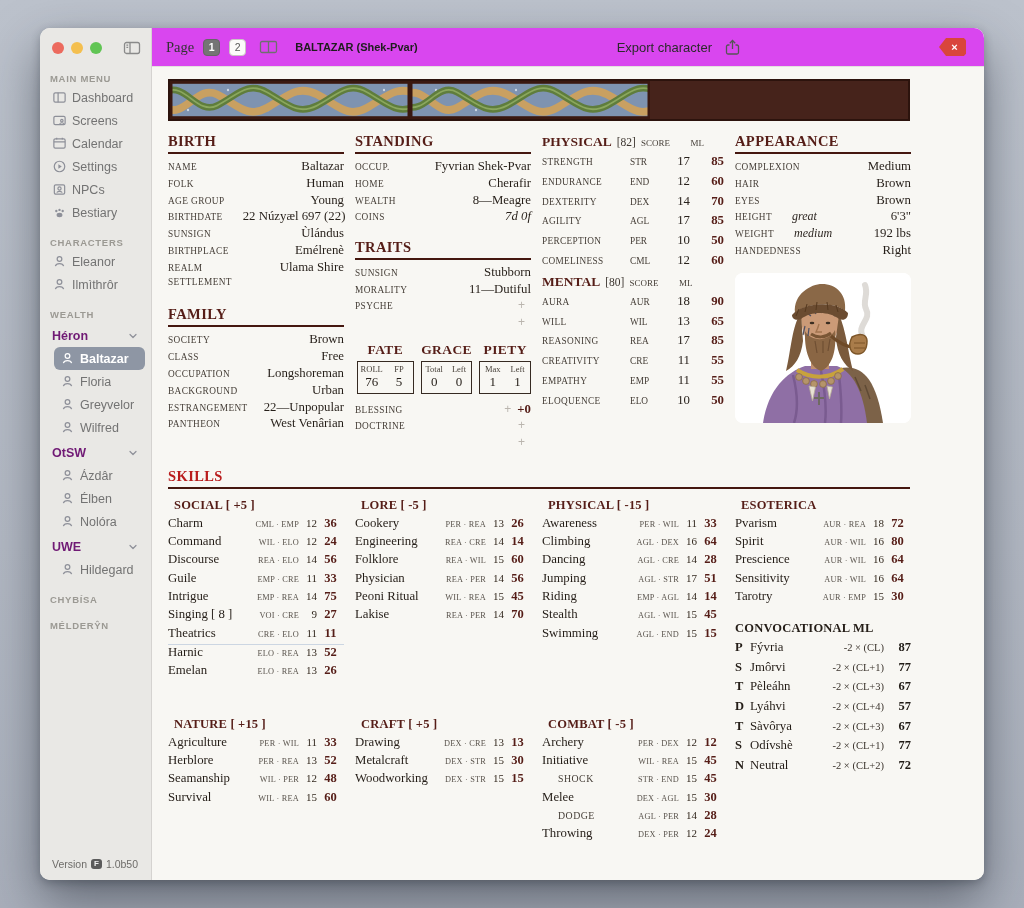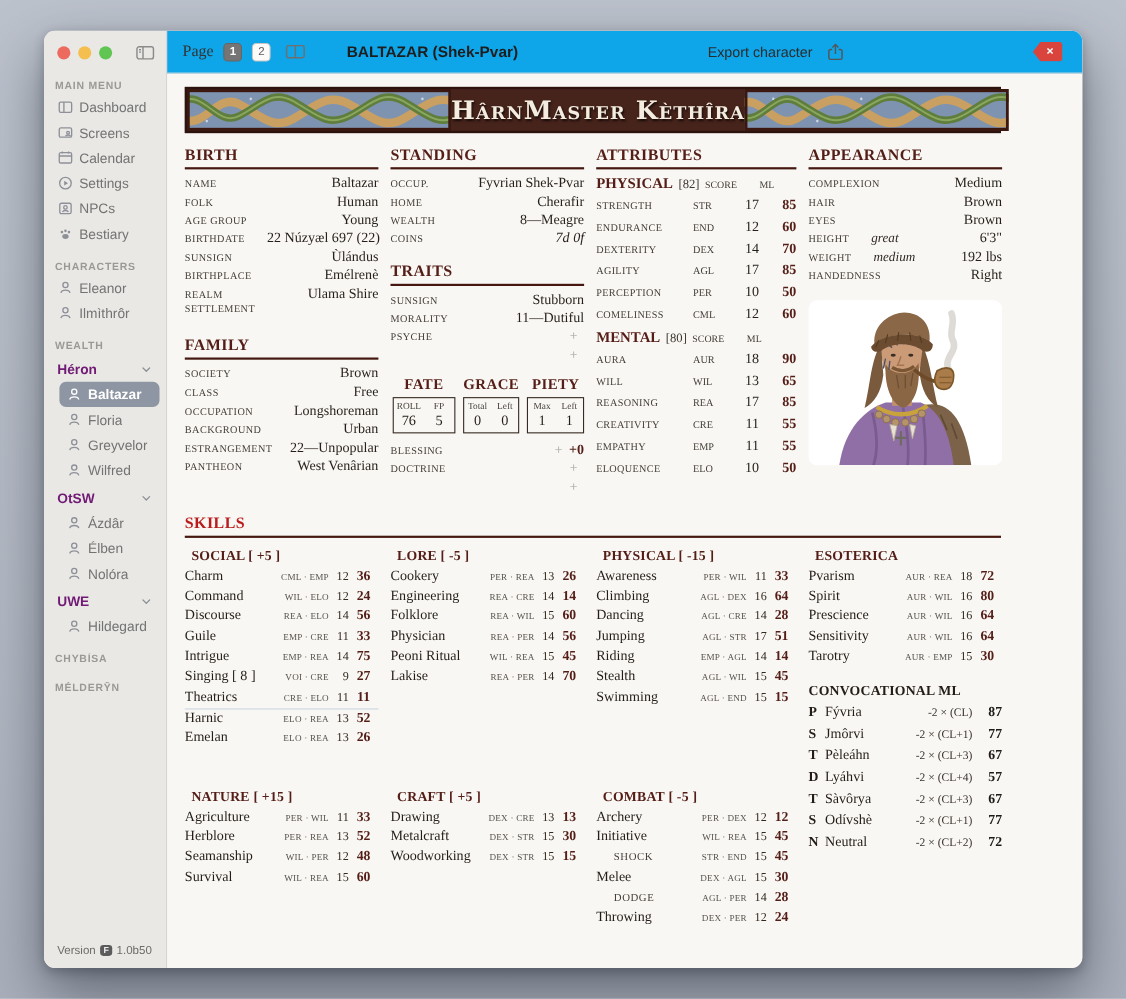--- a/index.html
+++ b/index.html
@@ -37,29 +37,29 @@
   .sb-row[data-type="group"] .sb-chev{display:block;}
   .sb-row[data-indent="2"]{margin-left:8px;}
   .sb-row[data-variant~="selected"]{background:#8e96a4;color:#fff;font-weight:600;}
   .sb-row[data-variant~="selected"] .sb-ic{color:#fff;}
   .version{padding:4px 12px 0;font-size:10.5px;color:#6e6c69;display:flex;align-items:center;gap:4px;}
   .version .badge{background:#5b5b5b;color:#efefef;border-radius:3px;font-size:8px;font-weight:bold;
     padding:1px 3px;line-height:1.1;}
   
   .main{flex:1;display:flex;flex-direction:column;min-width:0;background:#f8f7f3;}
   .toolbar{height:38px;flex:none;display:flex;align-items:center;gap:9px;padding:0 16px 0 14px;
-    background:#0ea5e9;border-bottom:1px solid #e3e1de;}
+    background:#d946ef;border-bottom:1px solid #e3e1de;}
   .page-label{font-family:"Liberation Serif",serif;font-size:14.5px;color:#333;}
   .page-chip{width:17px;height:17px;border-radius:4px;display:flex;align-items:center;
     justify-content:center;font-size:10.5px;box-sizing:border-box;}
   .page-chip.sel{background:#757575;border:1px solid #666;color:#fff;font-weight:bold;}
   .page-chip.un{background:#fcfbfa;border:1px solid #c8c6c2;color:#5a5a5a;}
   .tb-book{width:19px;height:16px;color:#6f6f6f;margin-left:4px;}
   .tb-book svg{width:19px;height:16px;display:block;}
-  .tb-title{font-weight:bold;font-size:14px;color:#1d1d1d;margin-left:28px;white-space:nowrap;}
+  .tb-title{font-weight:bold;font-size:11px;color:#1d1d1d;margin-left:8px;white-space:nowrap;}
   .export{margin-left:auto;display:flex;align-items:center;gap:13px;font-size:13px;color:#2b2b2b;}
   .tb-share{width:15px;height:17px;color:#555;}
   .tb-share svg{width:15px;height:17px;display:block;}
   .close-tag{margin-left:auto;margin-right:2px;width:27px;height:18px;background:#d9453c;
     clip-path:polygon(26% 0,92% 0,100% 12%,100% 88%,92% 100%,26% 100%,0 50%);
     display:flex;align-items:center;justify-content:center;color:#fff;font-size:11px;font-weight:bold;}
   .close-tag span{margin-left:4px;line-height:1;}
   
   .sheet{flex:1;padding:12px 0 0 16px;overflow:hidden;}
   .sheet-inner{width:742px;}
@@ -495,21 +495,20 @@
                   <circle cx="138" cy="8" r="1.1"></circle>
                   <circle cx="178" cy="26" r="1.1"></circle>
                   <circle cx="214" cy="8" r="1.1"></circle>
                 </g>
               <path d="M-5 24 C15 34 27 3 47 12 S77 34 97 24 S127 3 147 12 S177 34 197 24 S227 3 247 12" stroke="#c9a061" stroke-width="7" fill="none"></path>
               <path d="M-5 10 C15 0 27 31 47 22 S77 0 97 10 S127 31 147 22 S177 0 197 10 S227 31 247 22" stroke="#5f7d3c" stroke-width="6" fill="none"></path>
               <path d="M-5 10 C15 0 27 31 47 22 S77 0 97 10 S127 31 147 22 S177 0 197 10 S227 31 247 22" stroke="#8aa75e" stroke-width="1.6" fill="none"></path>
               <rect x="1" y="1" width="238" height="32" fill="none" stroke="#3a1810" stroke-width="3"></rect>
             </svg>
           </div>
-          <div class="banner-title">HârnMaster Kèthîra</div>
           <div class="banner-orn">
             <svg viewBox="0 0 240 34" preserveAspectRatio="none">
               <rect width="240" height="34" fill="#7e93b0"></rect>
               <g fill="#e3e9f0" opacity=".8">
                   <circle cx="26" cy="8" r="1.1"></circle>
                   <circle cx="66" cy="26" r="1.1"></circle>
                   <circle cx="106" cy="8" r="1.1"></circle>
                   <circle cx="146" cy="26" r="1.1"></circle>
                   <circle cx="186" cy="8" r="1.1"></circle>
                   <circle cx="222" cy="26" r="1.1"></circle>
@@ -773,21 +772,20 @@
                     <span class="kv-spacer"></span>
                     <span class="kv-adder">+</span>
                     <span class="kv-value"></span>
                   </div>
                 </div>
             </div>
           </div>
 
           <div>
             <div class="sec">
-              <div class="sec-h">ATTRIBUTES</div>
               <div class="attr-head">
                 <span class="attr-title">PHYSICAL</span>
                 <span class="attr-bracket">[82]</span>
                 <span class="attr-col-h">SCORE</span>
                 <span class="attr-col-h">ML</span>
               </div>
               <div>
 
                   <div class="attr-row">
                     <span class="attr-label">STRENGTH</span>

